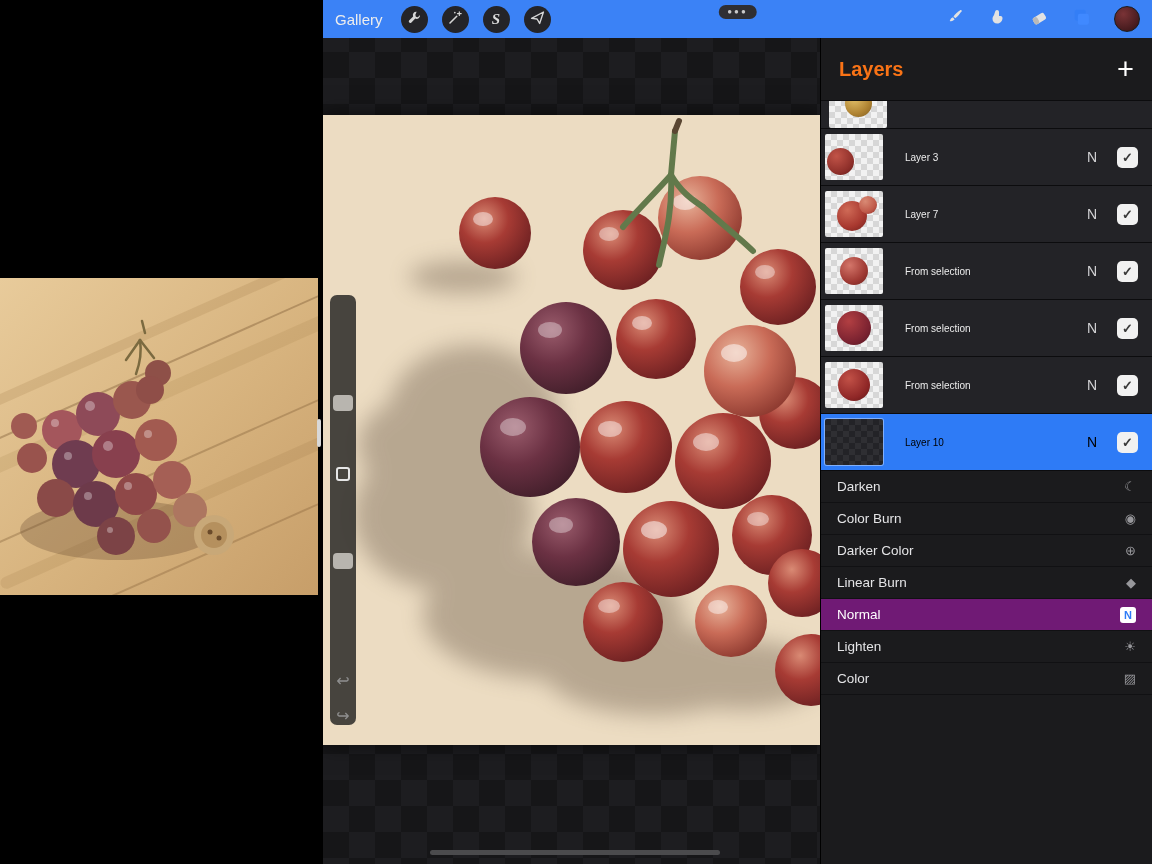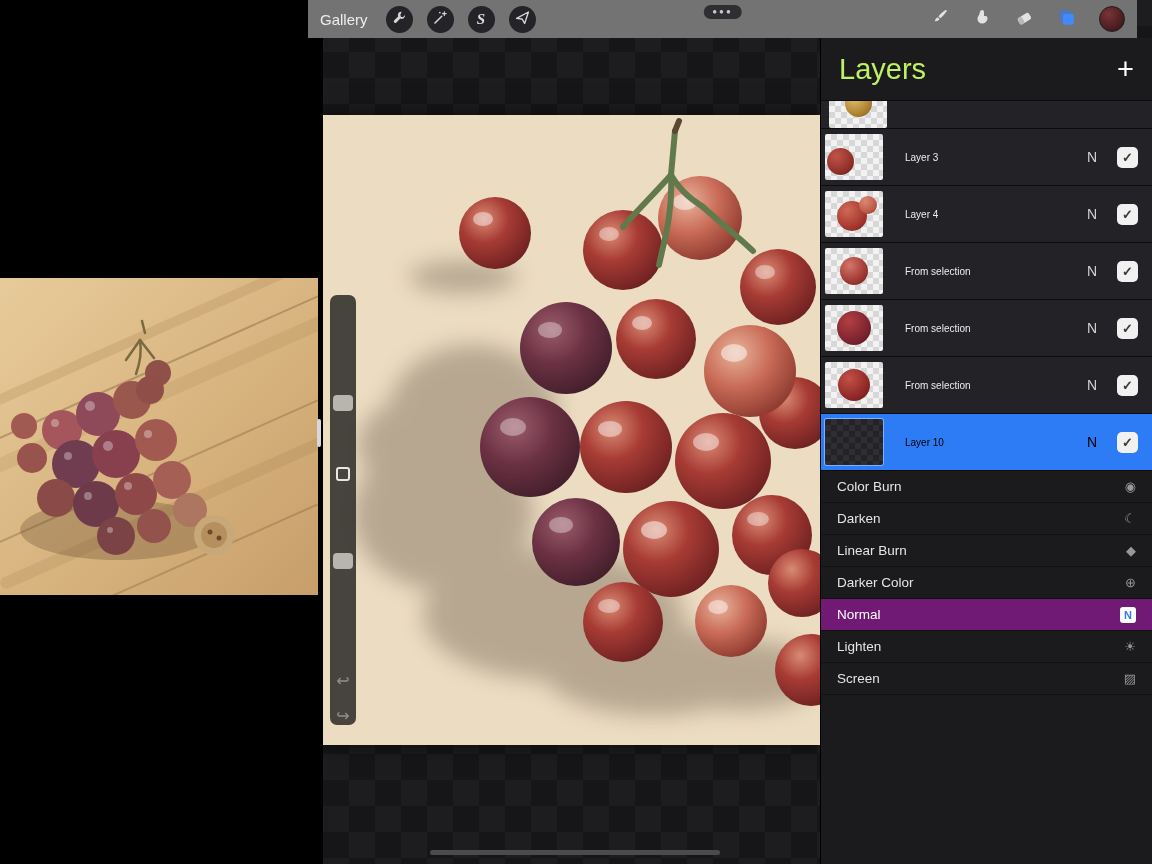--- a/index.html
+++ b/index.html
@@ -10,21 +10,21 @@
 
   
   #main-bg{left:323px;top:0;width:829px;height:864px;background-color:#18181a;
     background-image:conic-gradient(#1d1d20 90deg,#161618 0 180deg,#1d1d20 0 270deg,#161618 0);
     background-size:52px 52px}
   #canvas{left:323px;top:115px;width:497px;height:630px;background:#ecdcc2;
     box-shadow:0 0 20px rgba(0,0,0,.6)}
   #canvas svg{display:block}
 
   
-  #topbar{left:308px;top:0;width:829px;height:38px;background:#737373;
+  #topbar{left:323px;top:0;width:829px;height:38px;background:#3b82f6;
     display:flex;align-items:center;padding:0 12px;gap:14px;z-index:6}
   .tb-circle{width:27px;height:27px;border-radius:50%;background:#242428;
     display:flex;align-items:center;justify-content:center;flex:0 0 auto}
   #gallery{color:#ededed;font-size:15px;margin-right:4px}
   #ellipsis{position:absolute;left:50%;top:5px;transform:translateX(-50%);
     background:#2f2f33;color:#c9c9c9;border-radius:8px;font-size:8px;
     letter-spacing:2px;padding:3px 9px;line-height:1}
   .tb-right{margin-left:auto;display:flex;align-items:center;gap:22px}
   .sel-s{font-family:"Liberation Serif",serif;font-style:italic;font-weight:700;
     font-size:15px;color:#dcdcdc;line-height:1}
@@ -41,21 +41,21 @@
     background:rgba(58,56,52,.93);border-radius:7px}
   .st-handle{position:absolute;left:3px;width:20px;height:16px;border-radius:4px;background:#b8b5af}
   #st-square{position:absolute;left:6px;top:172px;width:14px;height:14px;border:2px solid #e6e6e6;border-radius:3px}
   .st-arrow{position:absolute;left:0;width:26px;text-align:center;color:#8f8f8f;font-size:16px;line-height:1}
 
   
   #layers-panel{left:820px;top:38px;width:332px;height:826px;background:#1b1b1d;
     border-left:1px solid #000;z-index:5;display:flex;flex-direction:column}
   .panel-header{height:62px;display:flex;align-items:center;justify-content:space-between;
     padding:0 18px;flex:0 0 auto}
-  .panel-title{color:#bef264;font-size:29px;font-weight:400}
+  .panel-title{color:#f97316;font-size:20px;font-weight:700}
   .plus{color:#fff;font-size:29px;font-weight:300;line-height:1}
   .layer-rows{border-top:1px solid #0c0c0e}
   .partial-row{height:28px;overflow:hidden;position:relative;background:#232327;border-bottom:1px solid #0c0c0e}
   .partial-row .thumb{position:absolute;left:4px;top:-19px}
   .layer-row{height:57px;background:#232327;border-bottom:1px solid #0c0c0e;
     display:flex;align-items:center}
   .layer-row.selected{background:#2e7bf6}
   .thumb{width:58px;height:46px;margin-left:4px;border-radius:2px;flex:0 0 auto;
     position:relative;overflow:hidden;
     background-image:conic-gradient(#d7d7d7 90deg,#f2f2f2 0 180deg,#d7d7d7 0 270deg,#f2f2f2 0);
@@ -308,21 +308,21 @@
         <span class="layer-name">Layer 3</span>
         <span class="blend-letter">N</span>
         <span class="checkbox">✓</span>
       </div>
 
       <div class="layer-row">
         <div class="thumb">
           <div class="blob" style="left:12px;top:10px;width:30px;height:30px;background:radial-gradient(circle at 35% 30%,#cf6a56,#a8382f 60%,#6e1f1c)"></div>
           <div class="blob" style="left:34px;top:5px;width:18px;height:18px;background:radial-gradient(circle at 35% 30%,#d98a74,#c05a4a 60%,#8e2f2a)"></div>
         </div>
-        <span class="layer-name">Layer 4</span>
+        <span class="layer-name">Layer 7</span>
         <span class="blend-letter">N</span>
         <span class="checkbox">✓</span>
       </div>
 
       <div class="layer-row">
         <div class="thumb">
           <div class="blob" style="left:15px;top:9px;width:28px;height:28px;background:radial-gradient(circle at 35% 30%,#d4766a,#a03a34 60%,#6e1f1c)"></div>
         </div>
         <span class="layer-name">From selection</span>
         <span class="blend-letter">N</span>
@@ -351,44 +351,44 @@
         <div class="thumb dark"></div>
         <span class="layer-name">Layer 10</span>
         <span class="blend-letter">N</span>
         <span class="checkbox">✓</span>
       </div>
     </div>
 
 
     <div class="blend-list">
       <div class="blend-row">
+        <span class="label">Darken</span>
+        <span class="icon">☾</span>
+      </div>
+      <div class="blend-row">
         <span class="label">Color Burn</span>
         <span class="icon">◉</span>
       </div>
       <div class="blend-row">
-        <span class="label">Darken</span>
-        <span class="icon">☾</span>
+        <span class="label">Darker Color</span>
+        <span class="icon">⊕</span>
       </div>
       <div class="blend-row">
         <span class="label">Linear Burn</span>
         <span class="icon">◆</span>
-      </div>
-      <div class="blend-row">
-        <span class="label">Darker Color</span>
-        <span class="icon">⊕</span>
       </div>
       <div class="blend-row selected">
         <span class="label">Normal</span>
         <span class="n-badge">N</span>
       </div>
       <div class="blend-row">
         <span class="label">Lighten</span>
         <span class="icon">☀</span>
       </div>
       <div class="blend-row">
-        <span class="label">Screen</span>
+        <span class="label">Color</span>
         <span class="icon">▨</span>
       </div>
     </div>
   </div>
 
   <div class="abs" id="hscroll"></div>
 </div>
 
 </body></html>

